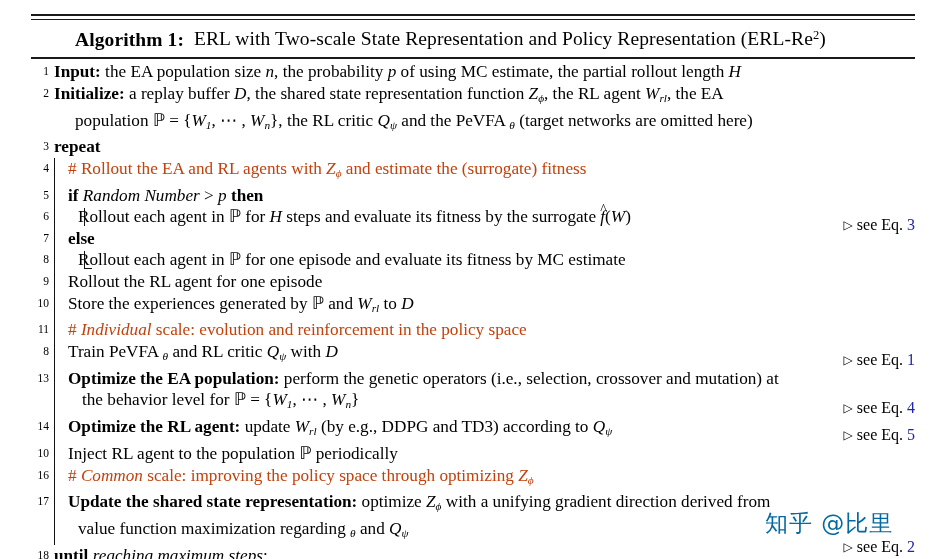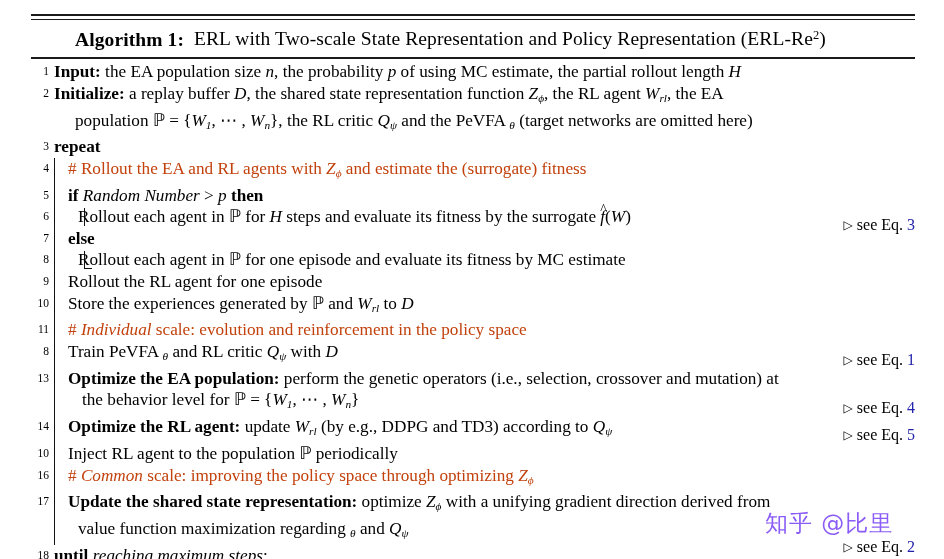--- a/index.html
+++ b/index.html
@@ -107,21 +107,21 @@
   sup{font-size:0.64em;vertical-align:0.45em;}
   .cal{font-style:italic;font-family:"Liberation Serif","DejaVu Serif",serif;}
   .hat{position:relative;display:inline-block;font-style:italic;}
   .hat>.hm{position:absolute;left:0;right:0;top:-0.52em;text-align:center;font-size:0.8em;font-style:normal;}
 
   
   .watermark{
     position:absolute;
     left:765px; top:508px;
     font-size:23px;
-    color:#8b5cf6;
+    color:#0369a1;
     letter-spacing:1px;
     font-family:"DejaVu Sans","Liberation Sans",sans-serif;
     white-space:nowrap;
     user-select:none;
   }
 </style>
 </head>
 <body>
 
 <div class="algo">

